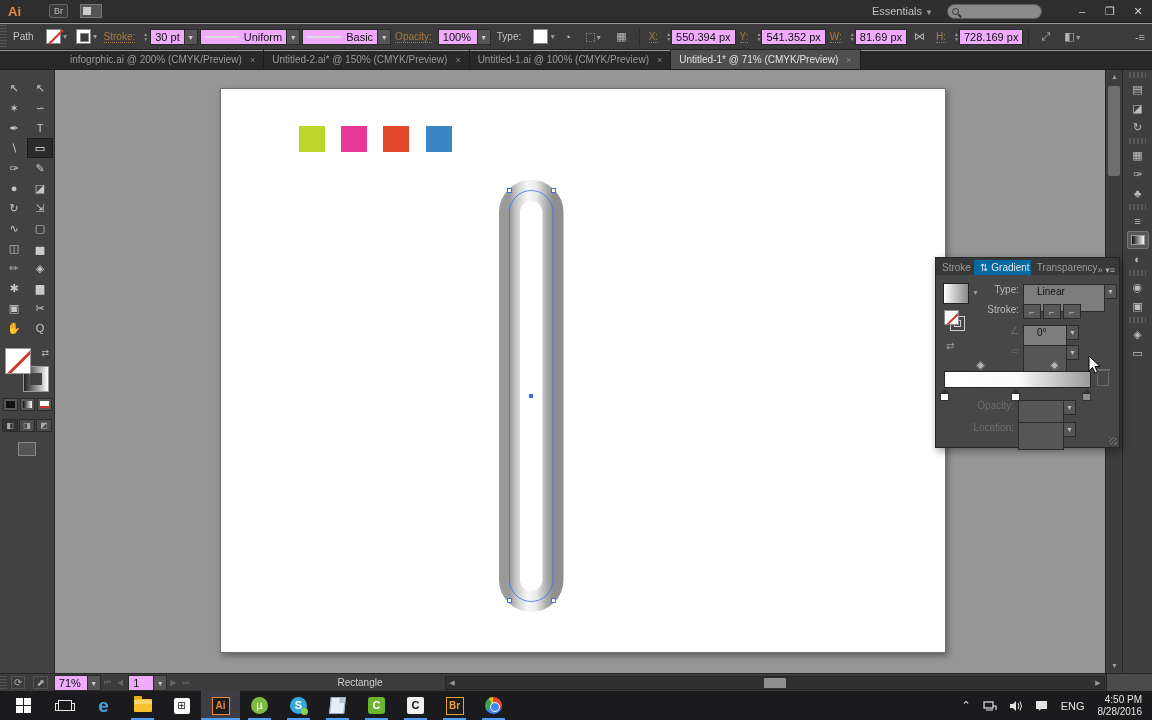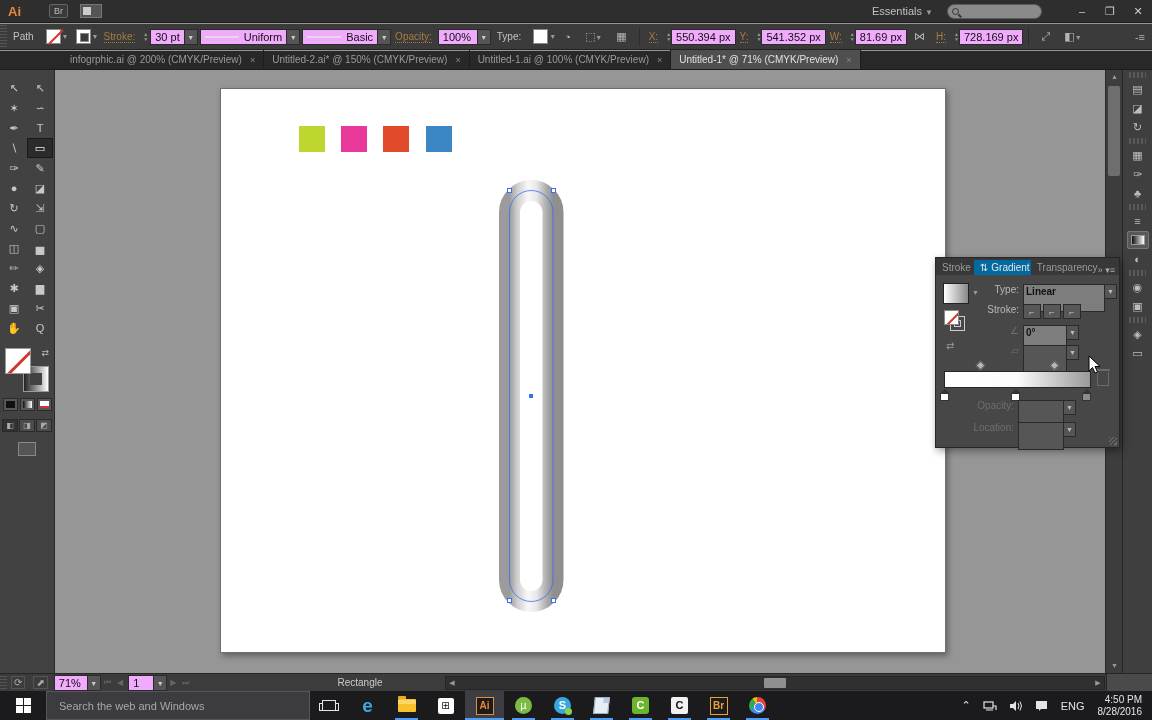--- a/index.html
+++ b/index.html
@@ -89,21 +89,21 @@
 
   
   .gpanel { position:absolute; left:935px; top:217px; width:185px; height:191px; background:#474747; border:1px solid #262626; box-shadow:2px 3px 8px rgba(0,0,0,.4); font-size:10px; color:#b8b8b8;margin-top:40px; }
   .gp-tabs { height:17px; background:#383838; display:flex; align-items:flex-end; }
   .gp-tab { padding:2px 6px; font-size:10px; color:#9a9a9a; white-space:nowrap; overflow:hidden; }
   .gp-tab.active { background:#0369a1; color:#e5e5e5; }
   .gp-tabs .gp-menu { margin-left:auto; color:#aaa; font-size:9px; padding-right:4px; white-space:nowrap; }
   .gp-row { position:absolute; display:flex; }
   .gp-label { width:38px; text-align:right; margin-right:4px; }
   .gp-label.dim, .dim { color:#6f6f6f; }
-  .gp-field { height:28px; background:#7d7d7d; border:1px solid #2a2a2a; color:#111; padding:0 2px; line-height:13px;font-weight:bold; }
+  .gp-field { height:28px; background:#7d7d7d; border:1px solid #2a2a2a; color:#111; padding:0 13px; line-height:13px; }
   .gp-field.dim { background:#565656; }
   .gp-dd { width:12px; height:15px; background:#555; border:1px solid #2a2a2a; border-left:none; color:#bbb; font-size:7px; text-align:center; line-height:14px; }
   .gp-thumb { position:absolute; left:7px; top:25px; width:26px; height:21px; background:linear-gradient(90deg,#fff,#888); border:1px solid #222; }
   .gp-thumb-dd { position:absolute; left:36px; top:31px; color:#999; font-size:7px; }
   .gp-proxy { position:absolute; left:8px; top:52px; width:15px; height:15px; background:#fff; border:1px solid #888; overflow:hidden; }
   .gp-proxy:after { content:""; position:absolute; left:-3px; top:6px; width:24px; height:2px; background:#d2372e; transform:rotate(-45deg); }
   .gp-proxy2 { position:absolute; left:14px; top:58px; width:15px; height:15px; background:#474747; border:1px solid #ccc; }
   .gp-proxy2:after { content:""; position:absolute; inset:3px; background:#474747; border:1px solid #ccc; }
   .gp-rev { position:absolute; left:10px; top:82px; color:#9a9a9a; font-size:10px; }
   .stroke-btn { width:18px; height:15px; background:#585858; border:1px solid #2a2a2a; margin-right:2px; color:#ccc; font-size:9px; text-align:center; line-height:14px; }
@@ -479,23 +479,20 @@
 
   <div class="taskbar">
     <div class="start">
       <div class="winlogo">
           <div></div>
           <div></div>
           <div></div>
           <div></div>
         </div>
     </div>
-    <div class="tb-search">
-        <span>Search the web and Windows</span>
-      </div>
     <div class="taskview">
         <div class="tv-ic"></div>
       </div>
     <div id="tb-apps" style="display:flex;">
         <div class="tb-app">
           <div class="ic-edge">e</div>
         </div>
         <div class="tb-app running">
           <div class="ic-folder"></div>
         </div>

